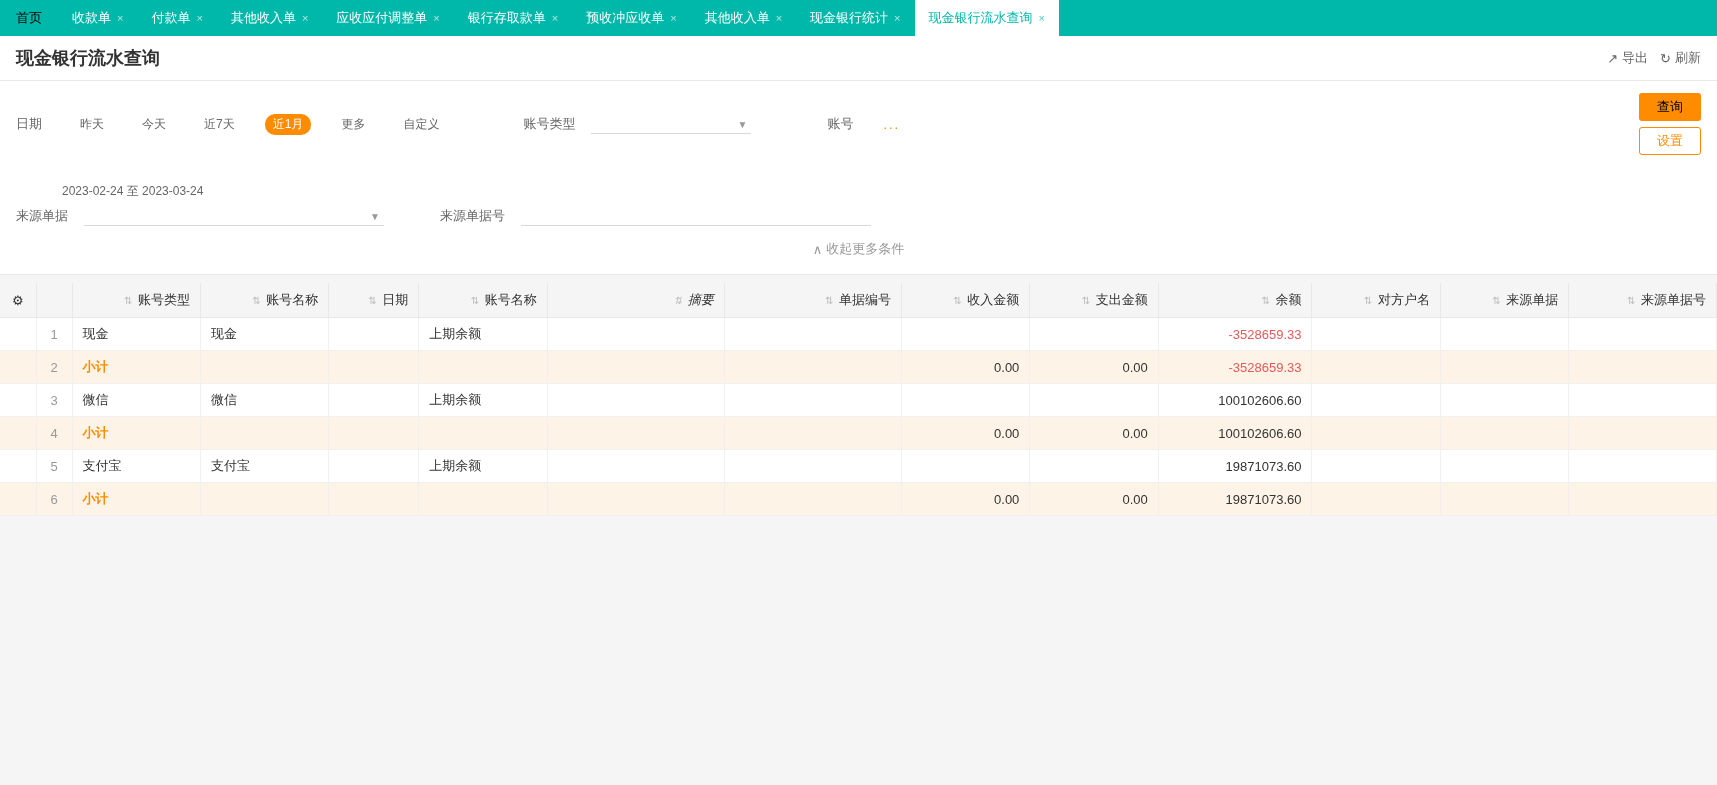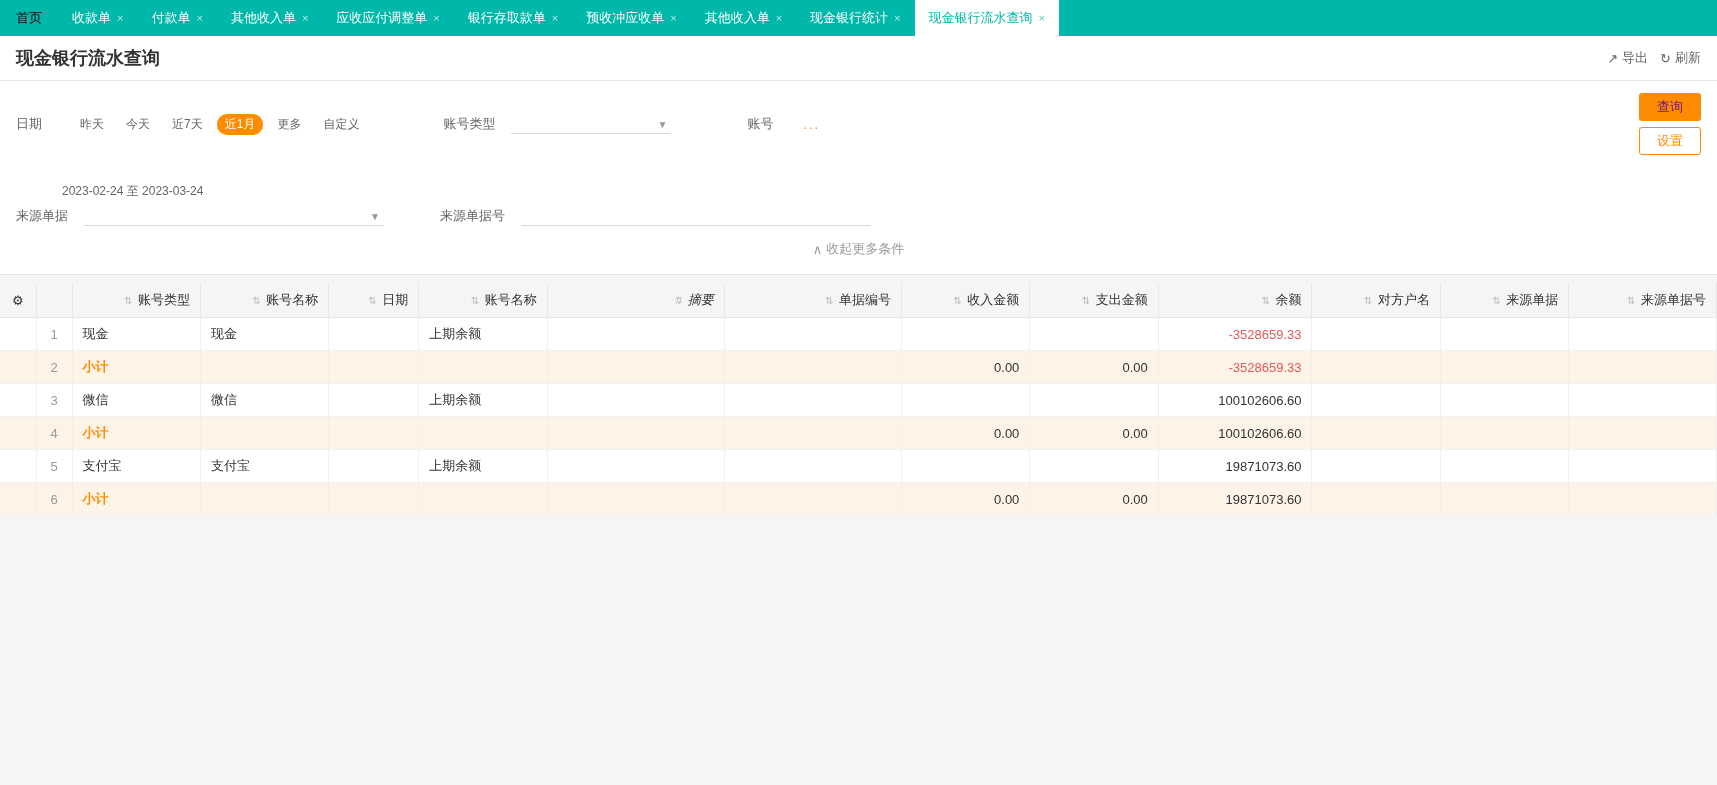--- a/index.html
+++ b/index.html
@@ -83,21 +83,21 @@
       margin-bottom: 10px;
     }
     .filter-label {
       color: #666;
       min-width: 40px;
       flex-shrink: 0;
     }
     .date-options {
       display: flex;
       align-items: center;
-      gap: 6px;
+      gap: 22px;
     }
     .date-btn {
       padding: 2px 8px;
       border-radius: 2px;
       cursor: pointer;
       color: #666;
       font-size: 12px;
     }
     .date-btn.active {
       background: #ff8c00;
@@ -142,21 +142,21 @@
       font-size: 13px;
       color: #333;
     }
     .more-dots {
       color: #ff8c00;
       cursor: pointer;
       letter-spacing: 2px;
     }
     .btn-query {
       background: #ff8c00;
-      color: #701a75;
+      color: #000000;
       border: none;
       padding: 5px 18px;
       border-radius: 3px;
       cursor: pointer;
       font-size: 13px;
     }
     .btn-settings {
       background: #fff;
       color: #ff8c00;
       border: 1px solid #ff8c00;

